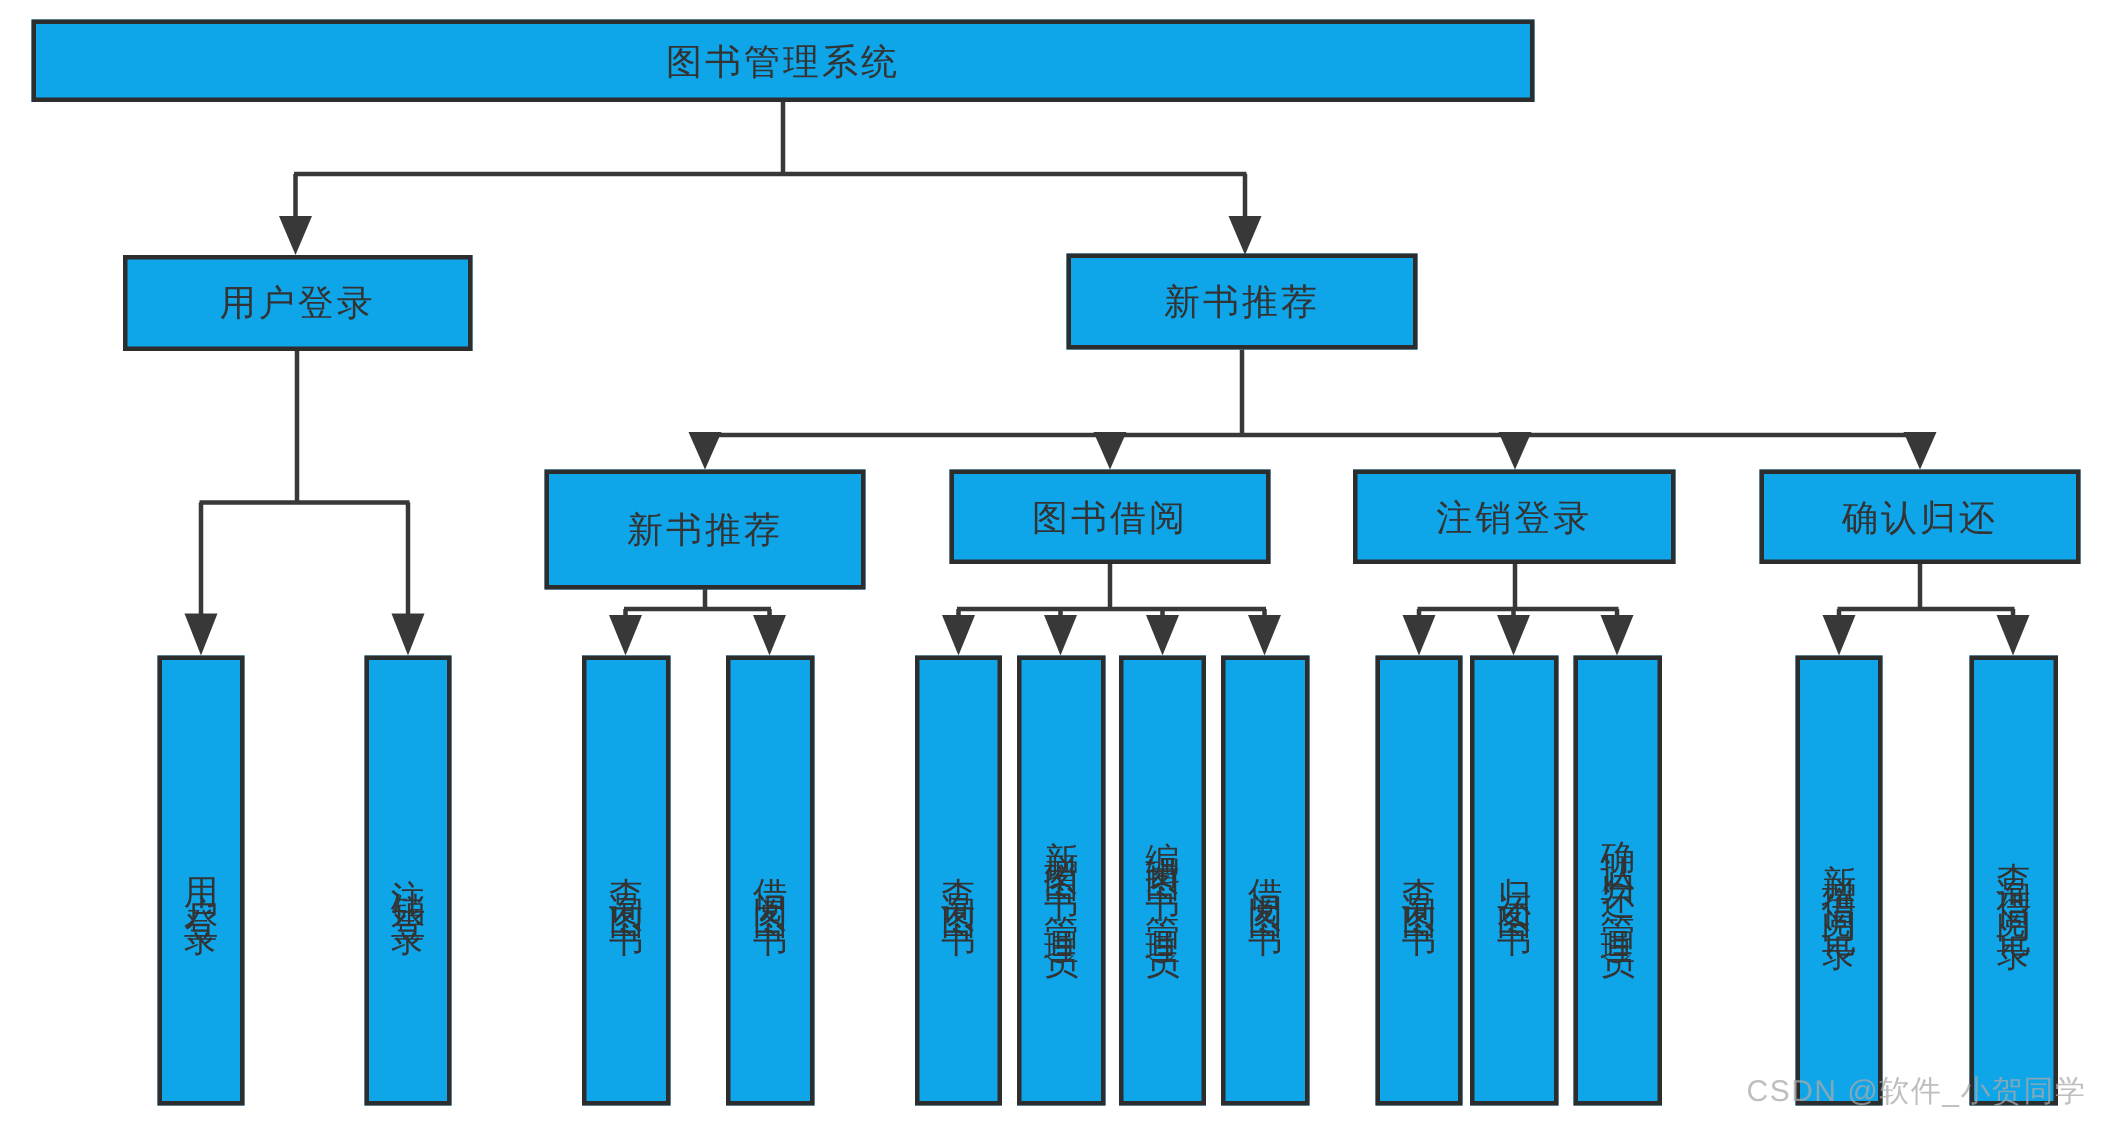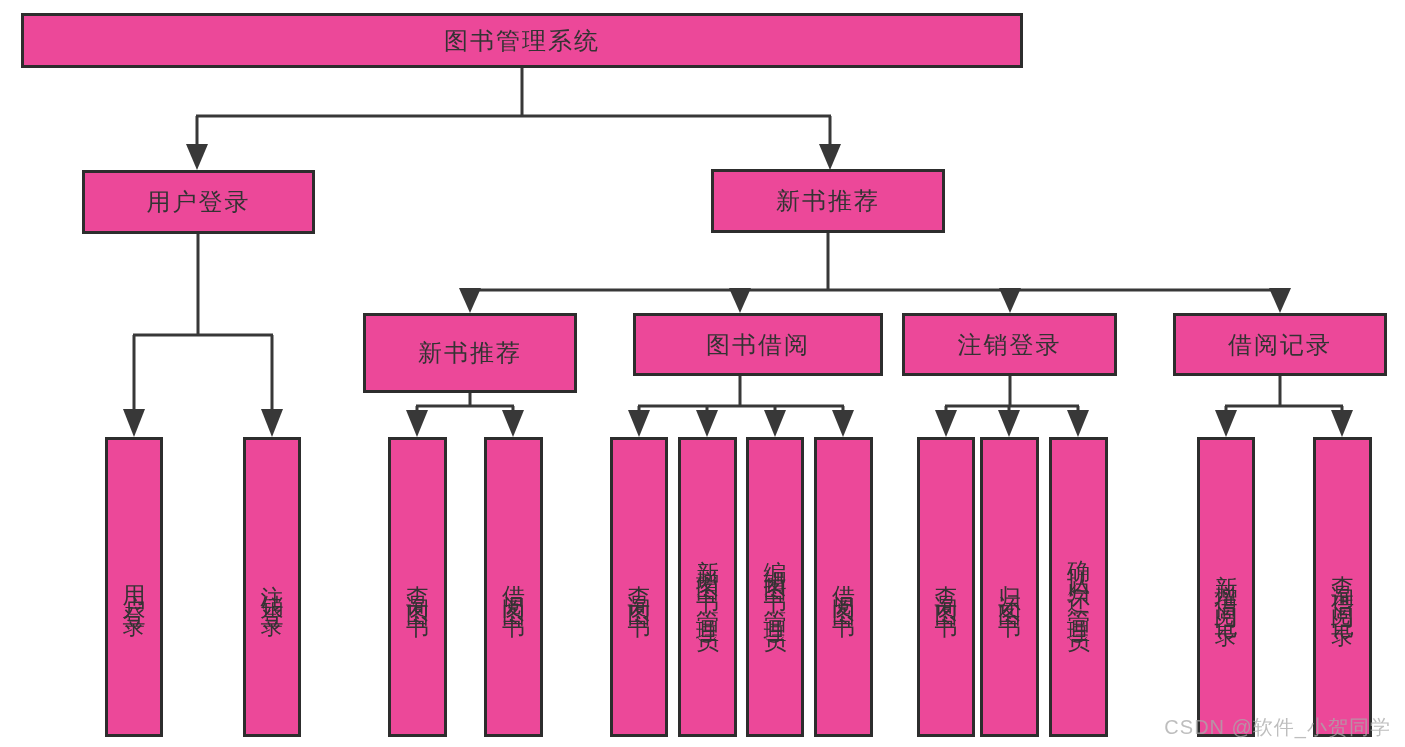--- a/index.html
+++ b/index.html
@@ -18,21 +18,21 @@
   .wires {
     position: absolute;
     left: 0;
     top: 0;
     z-index: 1;
   }
   .node {
     position: absolute;
     box-sizing: border-box;
     border: 3px solid #2d2d2d;
-    background: #ec4899;
+    background: #0ea5e9;
     color: #333333;
     display: flex;
     align-items: center;
     justify-content: center;
     z-index: 2;
   }
   .h-node {
     font-size: 24px;
     letter-spacing: 2px;
     white-space: nowrap;
@@ -44,21 +44,21 @@
     line-height: 1;
     letter-spacing: 10px;
     color: #333333;
     white-space: nowrap;
   }
   
   .n-root        { left: 21px;   top: 13px;  width: 1002px; height: 55px; }
   .n-user-login  { left: 82px;   top: 170px; width: 233px;  height: 64px; }
   .n-book-mgmt   { left: 711px;  top: 169px; width: 234px;  height: 64px; }
   .n-nbr         { left: 363px;  top: 313px; width: 214px;  height: 80px; }
-  .n-bb          { left: 633px;  top: 313px; width: 250px;  height: 63px; }
+  .n-bb          { left: 633px;  top: 313px; width: 214px;  height: 63px; }
   .n-cb          { left: 902px;  top: 313px; width: 215px;  height: 63px; }
   .n-br          { left: 1173px; top: 313px; width: 214px;  height: 63px; }
   .leaf          { top: 437px;   height: 300px; }
   .n-l-userlogin { left: 105px;  width: 58px; }
   .n-l-logout    { left: 243px;  width: 58px; }
   .n-l-nbrquery  { left: 388px;  width: 59px; }
   .n-l-nbrborrow { left: 484px;  width: 59px; }
   .n-l-bbquery   { left: 610px;  width: 58px; }
   .n-l-bbadd     { left: 678px;  width: 59px; }
   .n-l-bbedit    { left: 746px;  width: 58px; }
@@ -125,21 +125,21 @@
   </svg>
 
   <div class="node h-node n-root">图书管理系统</div>
 
   <div class="node h-node n-user-login">用户登录</div>
   <div class="node h-node n-book-mgmt">新书推荐</div>
 
   <div class="node h-node n-nbr">新书推荐</div>
   <div class="node h-node n-bb">图书借阅</div>
   <div class="node h-node n-cb">注销登录</div>
-  <div class="node h-node n-br">借阅记录</div>
+  <div class="node h-node n-br">确认归还</div>
 
   <div class="node leaf n-l-userlogin">
     <span class="vtext">用户登录</span>
   </div>
   <div class="node leaf n-l-logout">
     <span class="vtext">注销登录</span>
   </div>
   <div class="node leaf n-l-nbrquery">
     <span class="vtext">查询图书</span>
   </div>

